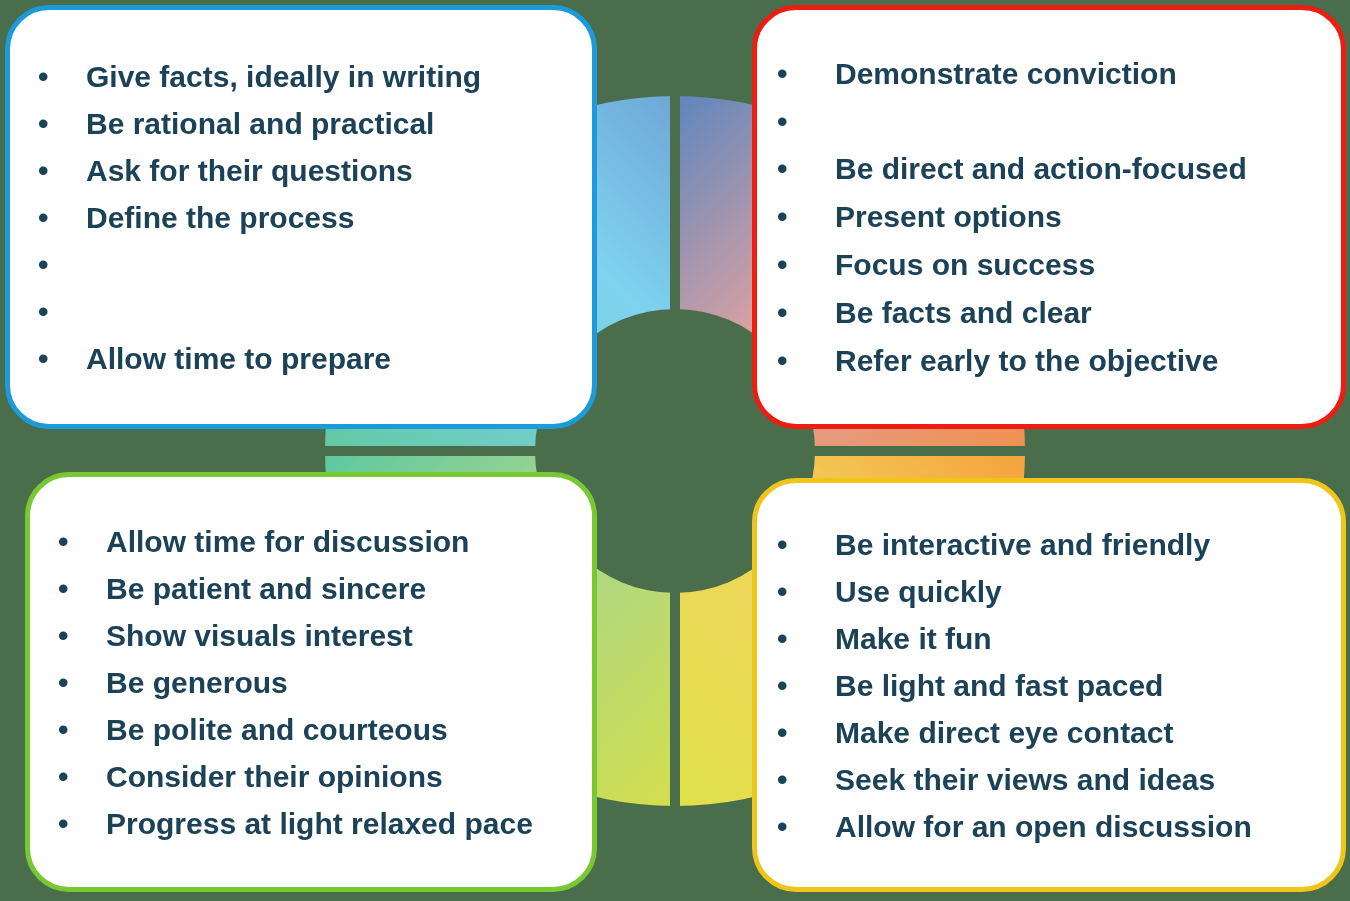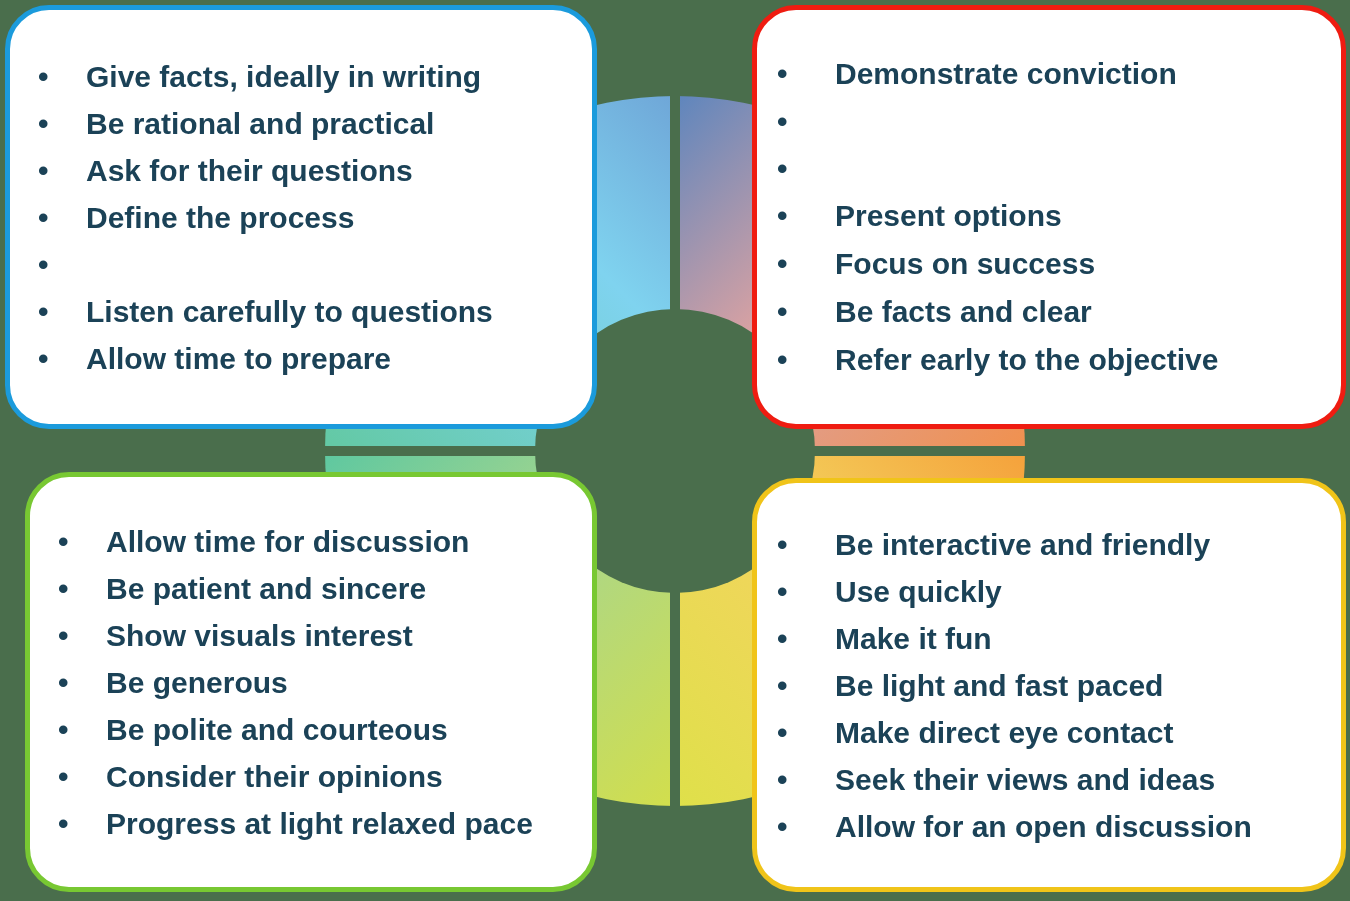--- a/index.html
+++ b/index.html
@@ -160,40 +160,40 @@
         </li>
       <li>
           <span class="dot">•</span>
           <span class="txt">Define the process</span>
         </li>
       <li>
           <span class="dot">•</span>
         </li>
       <li>
           <span class="dot">•</span>
-          <span class="txt">Listen carefully to questions</span>
         </li>
       <li>
           <span class="dot">•</span>
           <span class="txt">Allow time to prepare</span>
         </li>
     </ul>
   </div>
 
   <div class="card tr">
     <ul class="bullets">
       <li>
           <span class="dot">•</span>
           <span class="txt">Demonstrate conviction</span>
         </li>
       <li>
           <span class="dot">•</span>
         </li>
       <li>
           <span class="dot">•</span>
+          <span class="txt">Be direct and action-focused</span>
         </li>
       <li>
           <span class="dot">•</span>
           <span class="txt">Present options</span>
         </li>
       <li>
           <span class="dot">•</span>
           <span class="txt">Focus on success</span>
         </li>
       <li>

